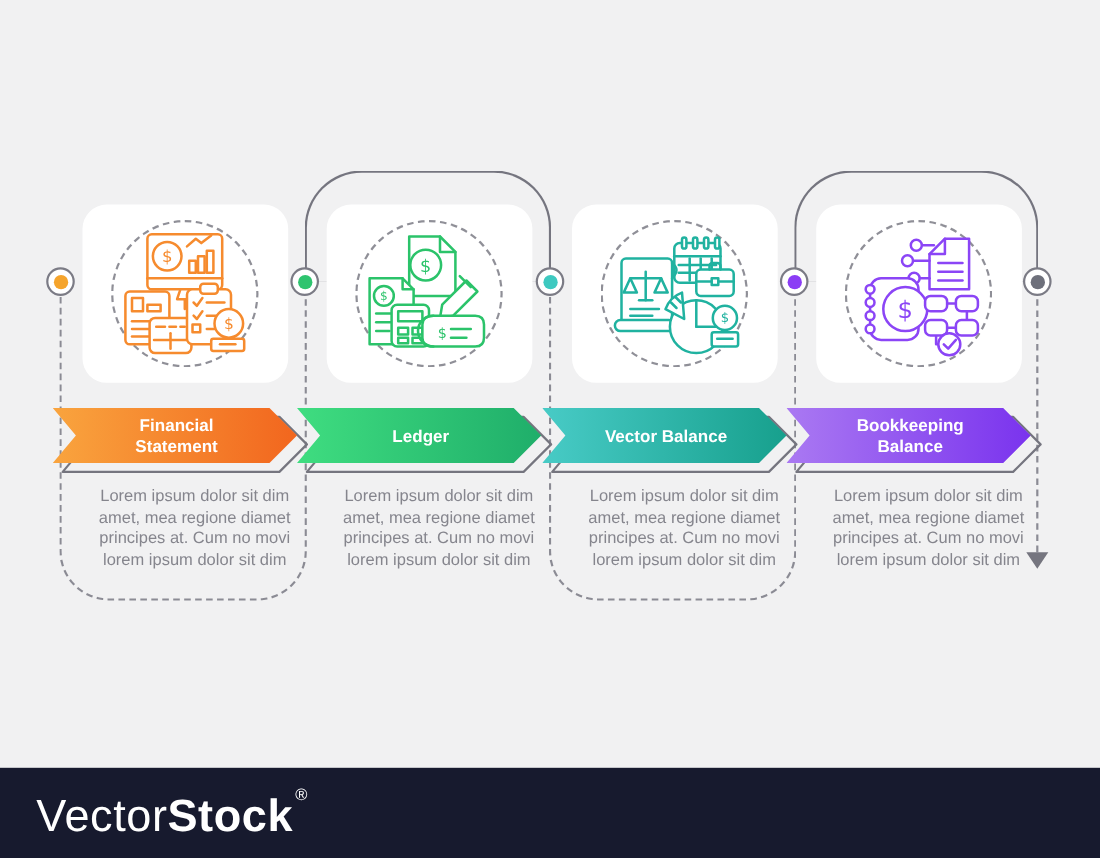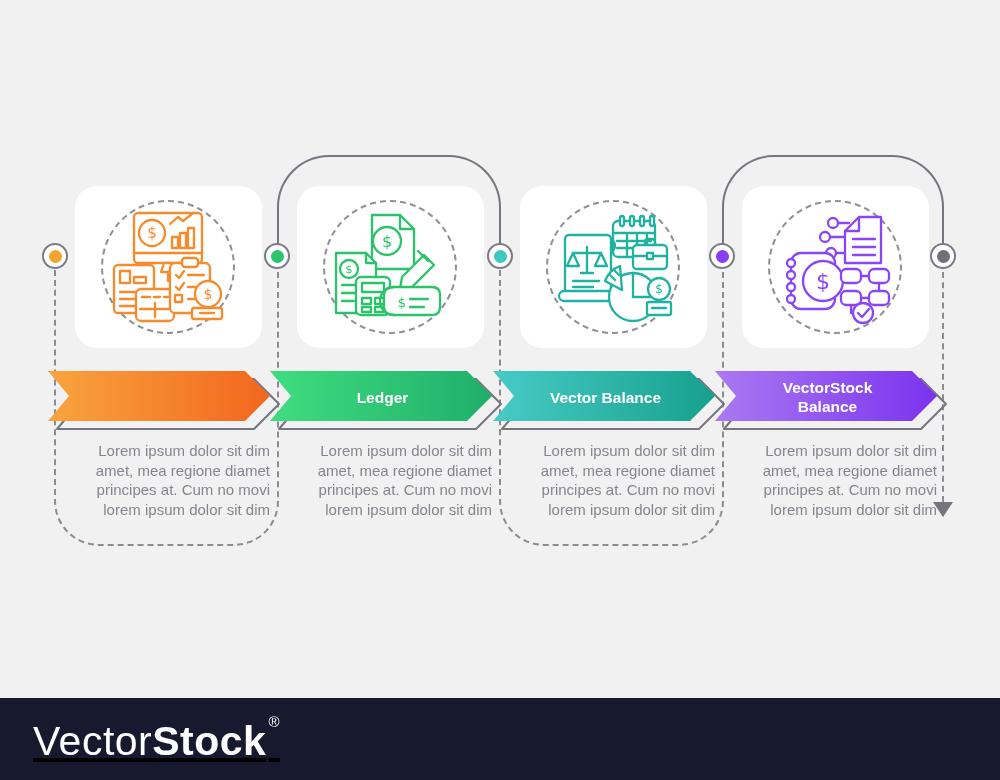--- a/index.html
+++ b/index.html
@@ -40,27 +40,27 @@
   .icon-svg{position:absolute;left:33px;top:21px;}
 
   
   .banner{position:absolute;top:370px;width:250px;height:64px;}
   .banner-1{left:48px;} .banner-2{left:270px;} .banner-3{left:493px;} .banner-4{left:715px;}
   .step-label{position:absolute;top:371px;width:205px;height:52px;display:flex;flex-direction:column;
        align-items:center;justify-content:center;color:#fff;font-weight:bold;font-size:15.5px;line-height:19px;text-align:center;}
   .label-1{left:58px;} .label-2{left:280px;} .label-3{left:503px;} .label-4{left:725px;}
 
   
-  .desc{position:absolute;top:441px;width:186px;color:#85858D;font-size:15px;line-height:19.5px;text-align:right;}
+  .desc{position:absolute;top:441px;width:186px;color:#85858D;font-size:15px;line-height:19.5px;text-align:center;}
   .desc span{display:block;}
   .desc-1{left:84px;} .desc-2{left:306px;} .desc-3{left:529px;} .desc-4{left:751px;}
 
   
   .footer{position:absolute;left:0;top:698px;width:1000px;height:82px;background:#171A2E;
-       display:flex;align-items:center;justify-content:space-between;padding:0 40px 0 33px;box-sizing:border-box;text-decoration:underline;}
+       display:flex;align-items:center;justify-content:space-between;padding:0 40px 0 33px;box-sizing:border-box;}
   .brand{color:#fff;font-size:41px;letter-spacing:.5px;}
   .brand .light{font-weight:400;}
   .brand .bold{font-weight:700;}
   .brand sup{font-size:15px;vertical-align:28px;font-weight:400;margin-left:2px;}
   .credit{color:#fff;font-size:27px;font-weight:400;letter-spacing:.5px;}
 
   svg text{font-family:"DejaVu Sans",sans-serif;}
 </style>
 </head>
 <body>
@@ -259,28 +259,32 @@
     <defs>
         <linearGradient id="grad4" x1="0" y1="0" x2="1" y2="0">
       <stop offset="0" stop-color="#AA79F2"></stop>
           <stop offset="1" stop-color="#7A33EE"></stop>
         </linearGradient>
       </defs>
     <polygon points="0,1 197,1 222,26 197,51 0,51 21,26" transform="translate(9,8)" fill="none" stroke="#75757F" stroke-width="2" stroke-linejoin="round"></polygon>
     <polygon points="0,1 197,1 222,26 197,51 0,51 21,26" fill="url(#grad4)"></polygon>
   </svg>
 
+  <div class="step-label label-1">
+    <span>Financial</span>
+    <span>Statement</span>
+  </div>
   <div class="step-label label-2">
     <span>Ledger</span>
   </div>
   <div class="step-label label-3">
     <span>Vector Balance</span>
   </div>
   <div class="step-label label-4">
-    <span>VectorStock</span>
+    <span>Bookkeeping</span>
     <span>Balance</span>
   </div>
 
   <div class="desc desc-1">
     <span>Lorem ipsum dolor sit dim</span>
     <span>amet, mea regione diamet</span>
     <span>principes at. Cum no movi</span>
     <span>lorem ipsum dolor sit dim</span>
   </div>
   <div class="desc desc-2">

